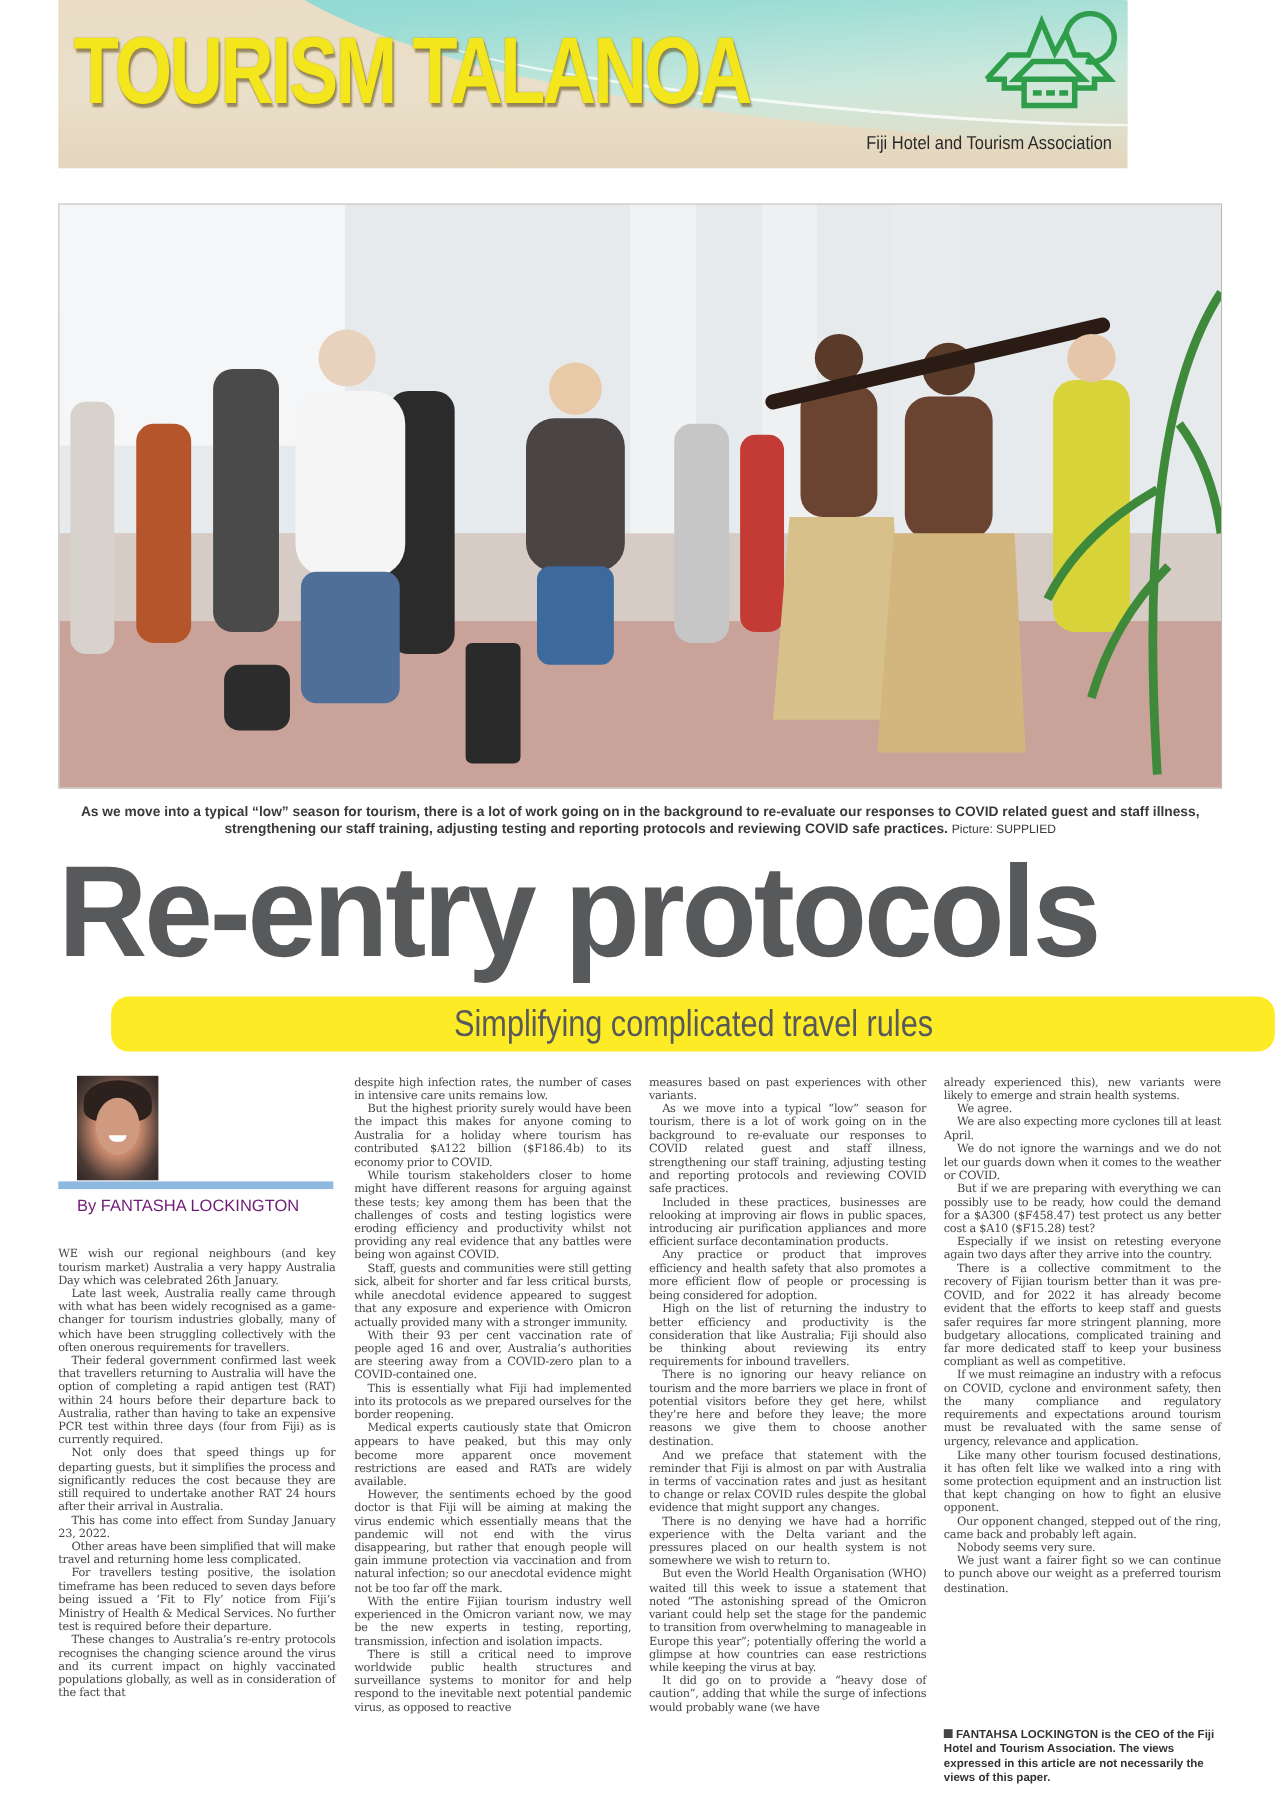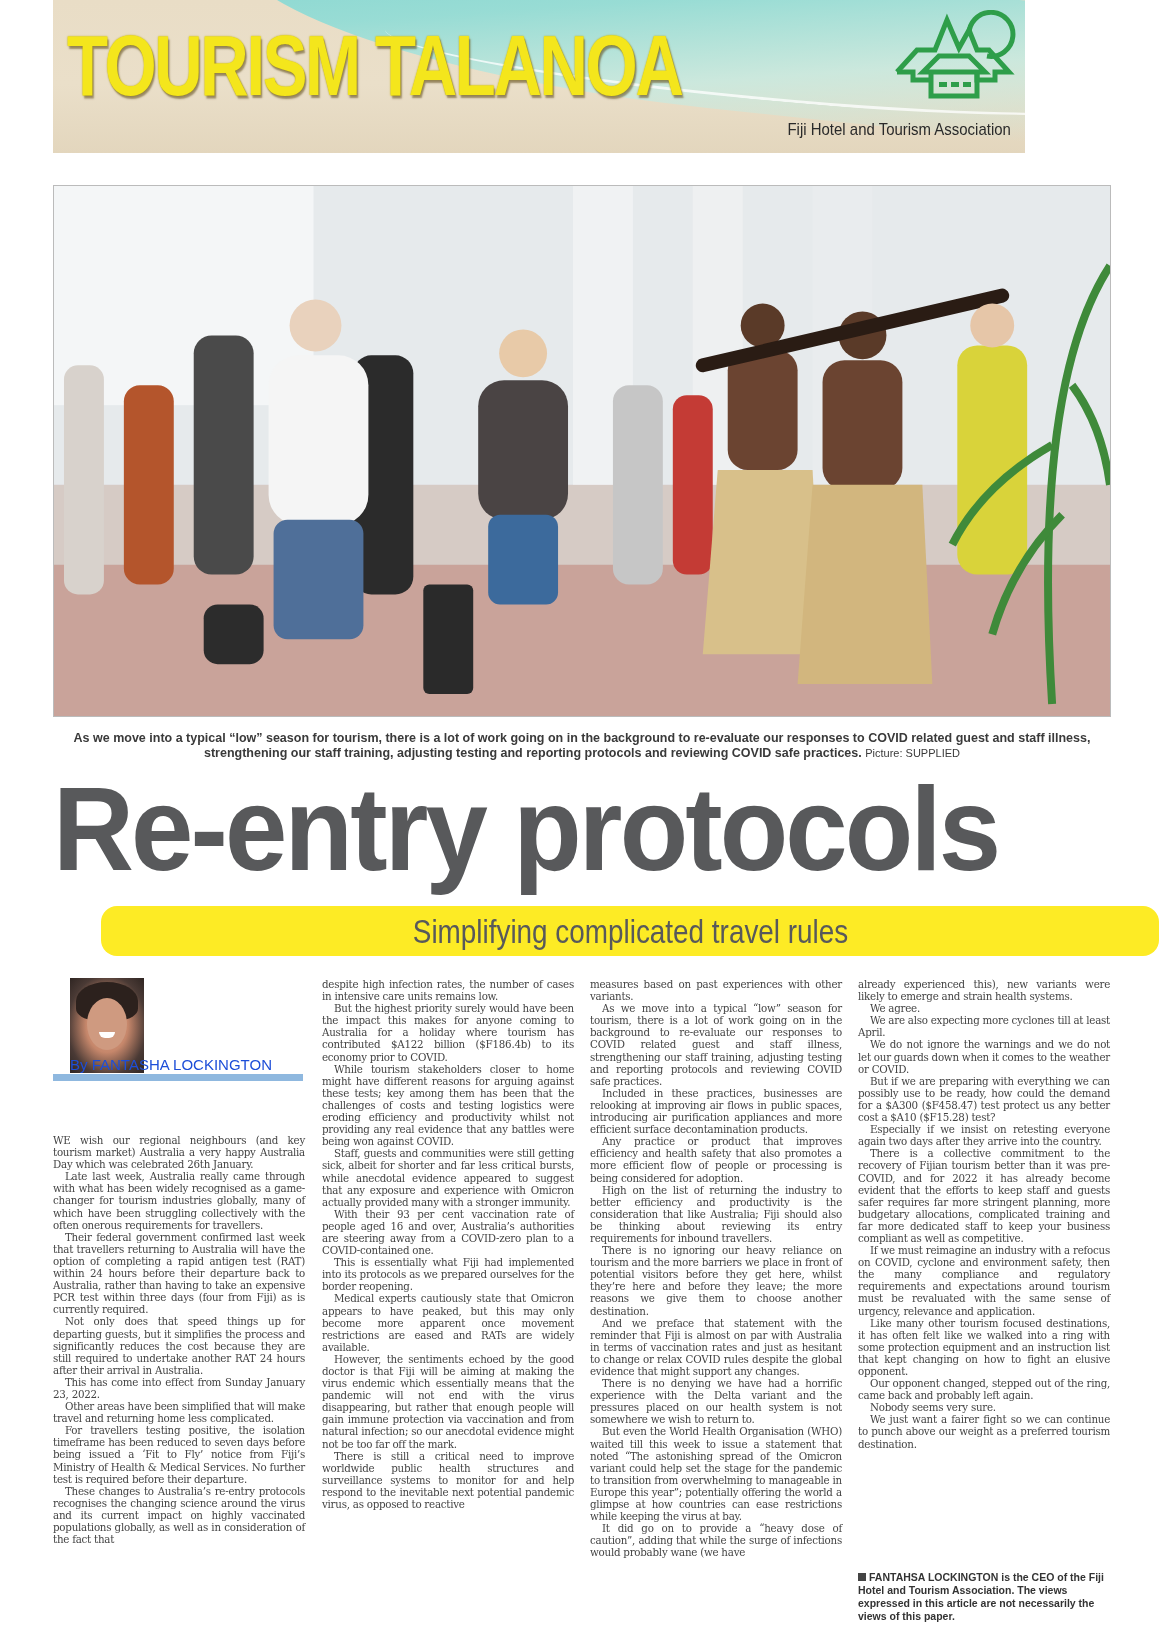--- a/index.html
+++ b/index.html
@@ -82,22 +82,22 @@
   .author-photo .hair {
     position: absolute; left: 6px; top: 4px; width: 62px; height: 38px; border-radius: 50% 50% 30% 30%;
     background: #2c211d;
   }
   .author-photo .smile {
     position: absolute; left: 29px; top: 54px; width: 16px; height: 6px; border-radius: 0 0 8px 8px;
     background: #fff;
   }
   .author-rule { position: absolute; left: 53px; top: 1074px; width: 250px; height: 7px; background: #8fb8df; }
   .byline {
-    position: absolute; left: 70px; top: 1056px;
-    font-family: "Liberation Sans", sans-serif; font-size: 15px; color: #1d4ed8;
+    position: absolute; left: 70px; top: 1088px;
+    font-family: "Liberation Sans", sans-serif; font-size: 15px; color: #701a75;
   }
 
   
   .col {
     position: absolute; width: 252px;
     font-family: "DejaVu Serif", serif; font-size: 10.3px; line-height: 12.1px;
     color: #444; text-align: justify; letter-spacing: -0.25px;
   }
   .col p { text-indent: 12px; }
   .col p.noindent { text-indent: 0; }
@@ -221,20 +221,21 @@
 
 <div class="col col2">
   <p class="noindent">despite high infection rates, the number of cases in intensive care units remains low.</p>
   <p>But the highest priority surely would have been the impact this makes for anyone coming to Australia for a holiday where tourism has contributed $A122 billion ($F186.4b) to its economy prior to COVID.</p>
   <p>While tourism stakeholders closer to home might have different reasons for arguing against these tests; key among them has been that the challenges of costs and testing logistics were eroding efficiency and productivity whilst not providing any real evidence that any battles were being won against COVID.</p>
   <p>Staff, guests and communities were still getting sick, albeit for shorter and far less critical bursts, while anecdotal evidence appeared to suggest that any exposure and experience with Omicron actually provided many with a stronger immunity.</p>
   <p>With their 93 per cent vaccination rate of people aged 16 and over, Australia’s authorities are steering away from a COVID-zero plan to a COVID-contained one.</p>
   <p>This is essentially what Fiji had implemented into its protocols as we prepared ourselves for the border reopening.</p>
   <p>Medical experts cautiously state that Omicron appears to have peaked, but this may only become more apparent once movement restrictions are eased and RATs are widely available.</p>
   <p>However, the sentiments echoed by the good doctor is that Fiji will be aiming at making the virus endemic which essentially means that the pandemic will not end with the virus disappearing, but rather that enough people will gain immune protection via vaccination and from natural infection; so our anecdotal evidence might not be too far off the mark.</p>
+  <p>With the entire Fijian tourism industry well experienced in the Omicron variant now, we may be the new experts in testing, reporting, transmission, infection and isolation impacts.</p>
   <p>There is still a critical need to improve worldwide public health structures and surveillance systems to monitor for and help respond to the inevitable next potential pandemic virus, as opposed to reactive</p>
 </div>
 
 <div class="col col3">
   <p class="noindent">measures based on past experiences with other variants.</p>
   <p>As we move into a typical “low” season for tourism, there is a lot of work going on in the background to re-evaluate our responses to COVID related guest and staff illness, strengthening our staff training, adjusting testing and reporting protocols and reviewing COVID safe practices.</p>
   <p>Included in these practices, businesses are relooking at improving air flows in public spaces, introducing air purification appliances and more efficient surface decontamination products.</p>
   <p>Any practice or product that improves efficiency and health safety that also promotes a more efficient flow of people or processing is being considered for adoption.</p>
   <p>High on the list of returning the industry to better efficiency and productivity is the consideration that like Australia; Fiji should also be thinking about reviewing its entry requirements for inbound travellers.</p>
   <p>There is no ignoring our heavy reliance on tourism and the more barriers we place in front of potential visitors before they get here, whilst they’re here and before they leave; the more reasons we give them to choose another destination.</p>

